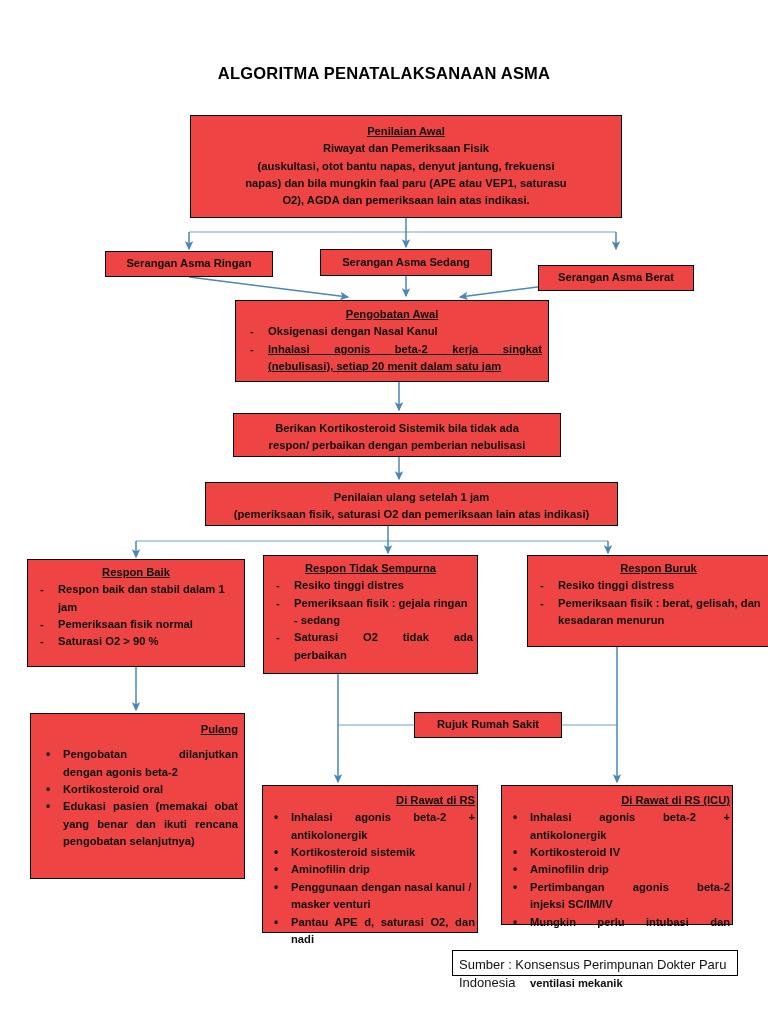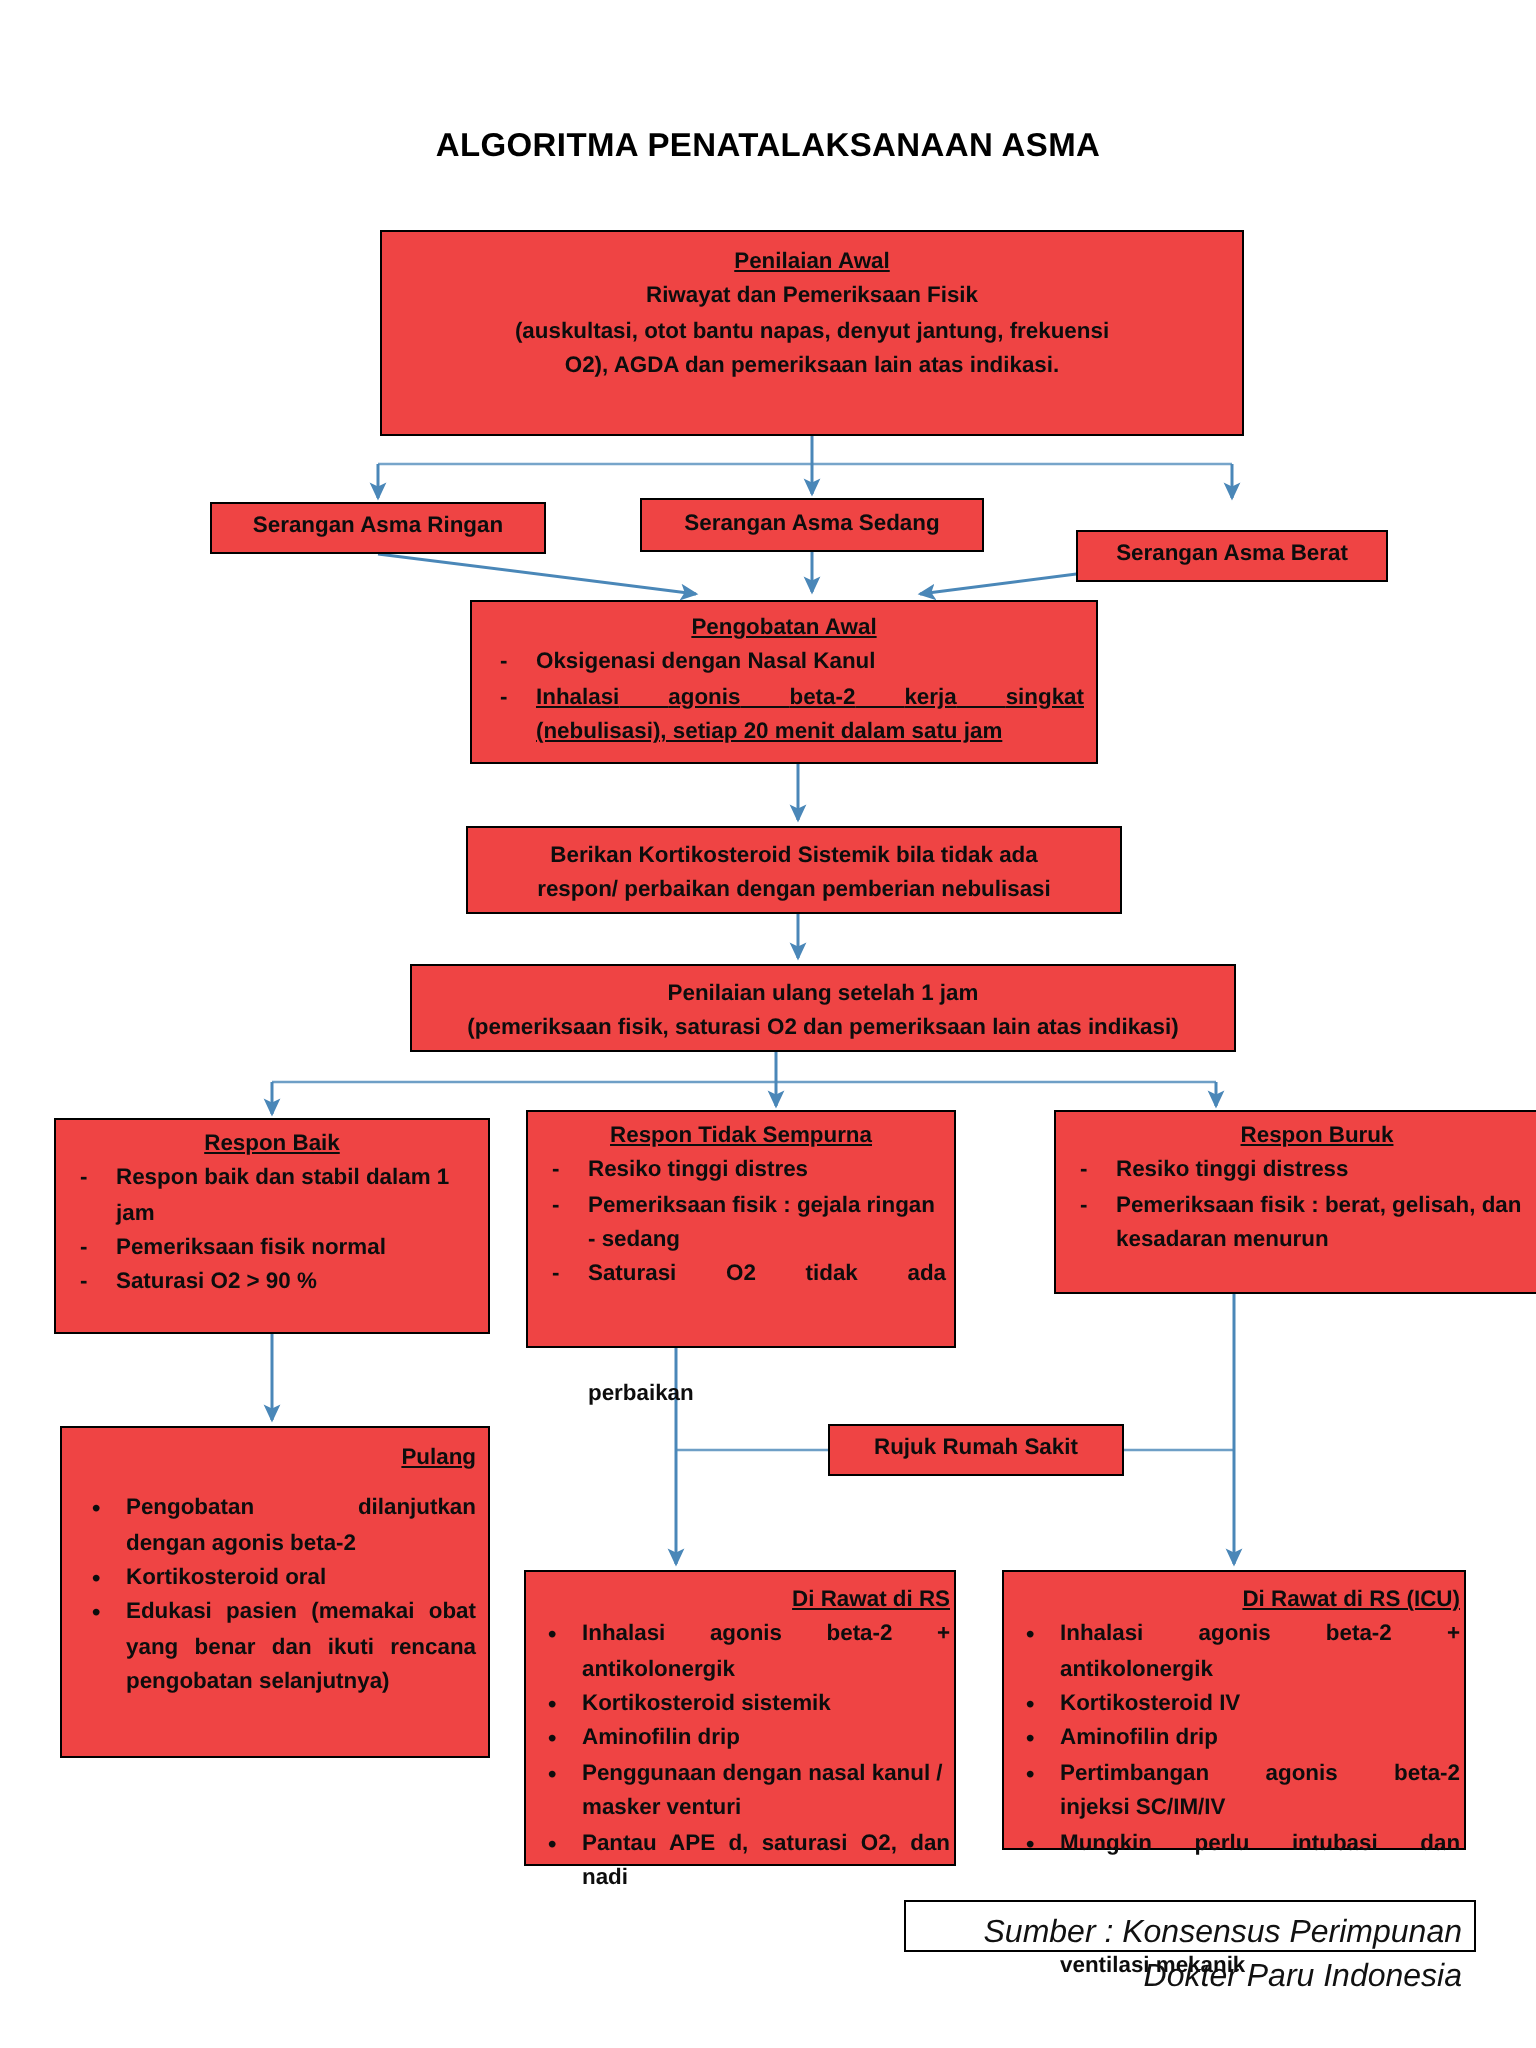--- a/index.html
+++ b/index.html
@@ -91,24 +91,23 @@
   }
   li.j { text-align: justify; }
   li.j > span.line-just { display: block; text-align: justify; text-align-last: justify; }
   .u { text-decoration: underline; }
   .src {
     position: absolute;
     box-sizing: border-box;
     border: 1.5px solid #000;
     background: #fff;
     z-index: 2;
-    font-style: italic;
     font-weight: normal;
-    font-size: 16px;
-    text-align: right;
+    font-size: 13px;
+    text-align: left;
     line-height: 1.4;
     color: #111;
   }
   
   #box-initial       { left:190px; top:115px;  width:432px; height:103px; padding:7px 10px 0; }
   #box-mild          { left:105px; top:251px;  width:168px; height:26px;  }
   #box-moderate      { left:320px; top:249px;  width:172px; height:27px;  }
   #box-severe        { left:538px; top:265px;  width:156px; height:26px;  }
   #box-initial-tx    { left:235px; top:300px;  width:314px; height:82px;  padding:5px 6px 0; }
   #box-steroid       { left:233px; top:413px;  width:328px; height:44px;  padding:6px 20px 0; }
@@ -171,20 +170,21 @@
       <path d="M562,725 L617,725" stroke-width="1.2" opacity="0.8"></path>
     </g>
   </svg>
 
   <div class="title">ALGORITMA PENATALAKSANAAN ASMA</div>
 
   <div class="box" id="box-initial">
     <span class="hdr">Penilaian Awal</span>
     <span class="ctr">Riwayat dan Pemeriksaan Fisik</span>
     <span class="ctr">(auskultasi, otot bantu napas, denyut jantung, frekuensi</span>
+    <span class="ctr">napas) dan bila mungkin faal paru (APE atau VEP1, saturasu</span>
     <span class="ctr">O2), AGDA dan pemeriksaan lain atas indikasi.</span>
   </div>
 
   <div class="box" id="box-mild">
     <span class="vcenter">Serangan Asma Ringan</span>
   </div>
   <div class="box" id="box-moderate">
     <span class="vcenter">Serangan Asma Sedang</span>
   </div>
   <div class="box" id="box-severe">
@@ -236,21 +236,21 @@
     <ul class="dash">
       <li><span>Resiko tinggi distres</span></li>
       <li><span>Pemeriksaan fisik : gejala ringan - sedang</span></li>
       <li class="j">
         <span class="line-just">
           <span>Saturasi</span>
           <span>O2</span>
           <span>tidak</span>
           <span>ada</span>
         </span>
-        <span style="display:block;margin-top:42px;">perbaikan</span>
+        <span style="display:block;">perbaikan</span>
       </li>
     </ul>
   </div>
 
   <div class="box" id="box-poor">
     <span class="hdr">Respon Buruk</span>
     <ul class="dash">
       <li><span>Resiko tinggi distress</span></li>
       <li><span>Pemeriksaan fisik : berat, gelisah, dan kesadaran menurun</span></li>
     </ul>

